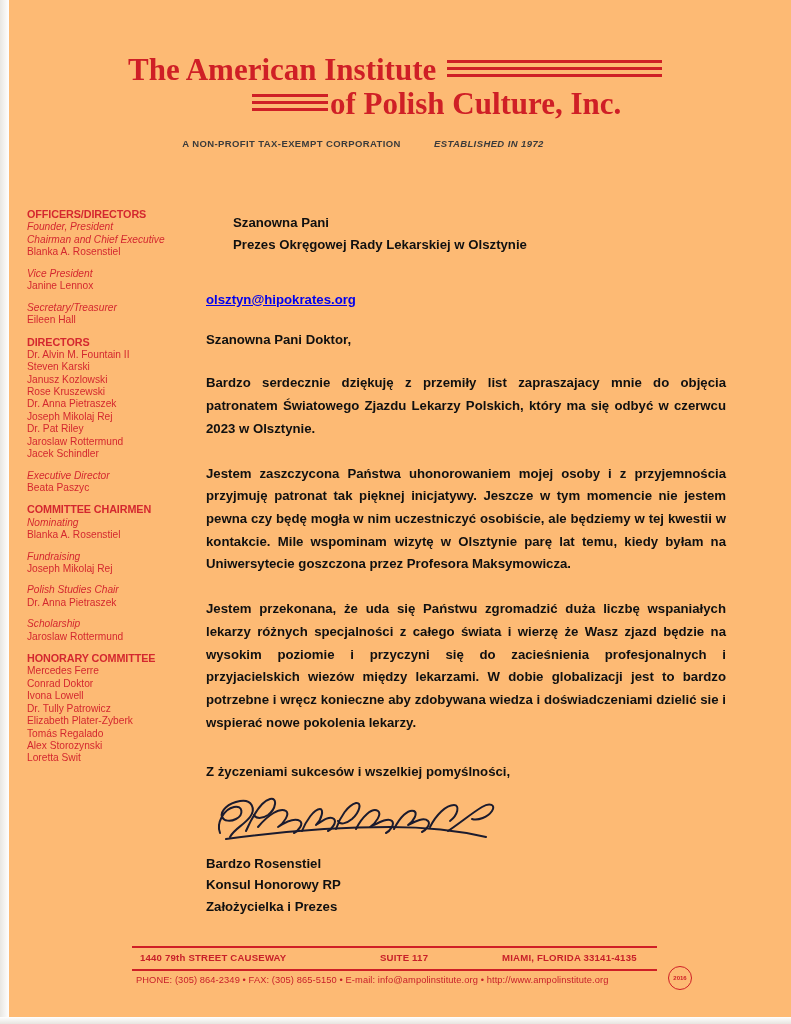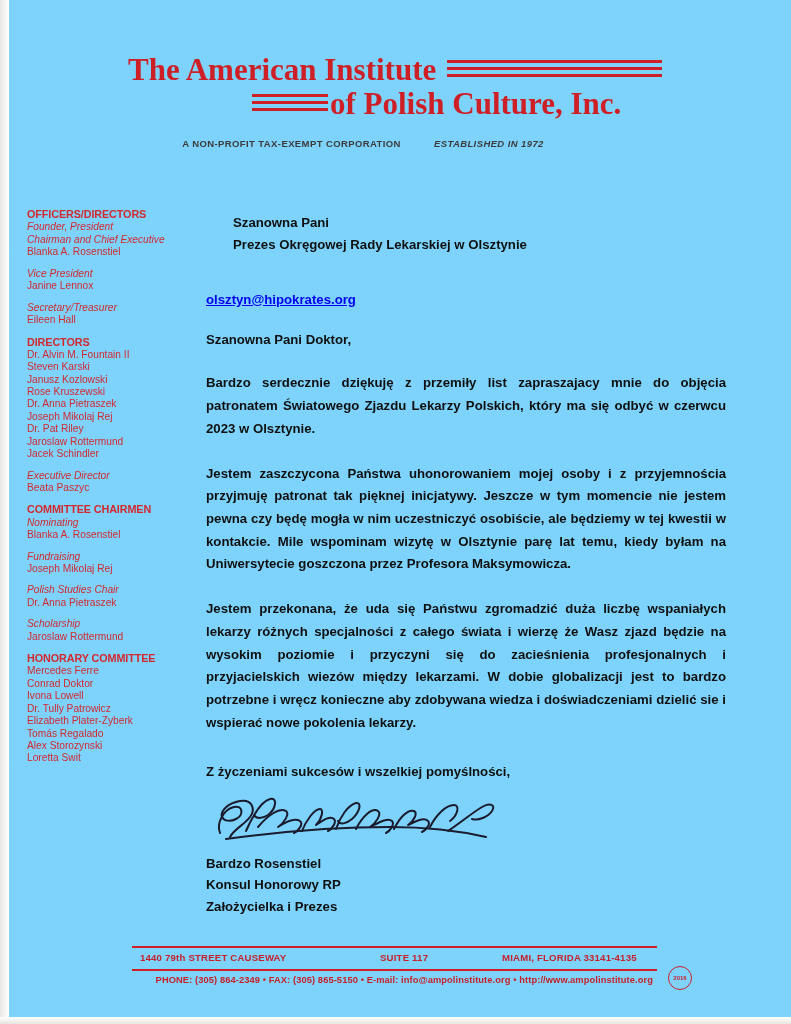--- a/index.html
+++ b/index.html
@@ -13,21 +13,21 @@
     font-family: "Liberation Sans", sans-serif;
     color: #111;
     position: relative;
     overflow: hidden;
   }
   .page {
     position: absolute;
     left: 0; top: 0;
     width: 791px;
     height: 1024px;
-    background: #7dd3fc;
+    background: #fdba74;
   }
 
   
   .letterhead {
     position: absolute;
     left: 0;
     top: 52px;
     width: 791px;
     text-align: center;
   }
@@ -192,27 +192,27 @@
   .foot-rule2 {
     position: absolute;
     left: 132px;
     top: 23px;
     width: 525px;
     height: 2px;
     background: #cf1f26;
   }
   .foot-line2 {
     position: absolute;
-    left: 128px;
+    left: 136px;
     top: 29px;
     width: 525px;
-    text-align: right;
+    text-align: left;
     color: #c8202a;
     font-size: 9.3px;
-    font-weight: bold;
+    font-weight: normal;
     letter-spacing: 0.1px;
   }
   .foot-seal {
     position: absolute;
     left: 668px;
     top: 20px;
     width: 22px;
     height: 22px;
     border: 1.5px solid #cf1f26;
     border-radius: 50%;

